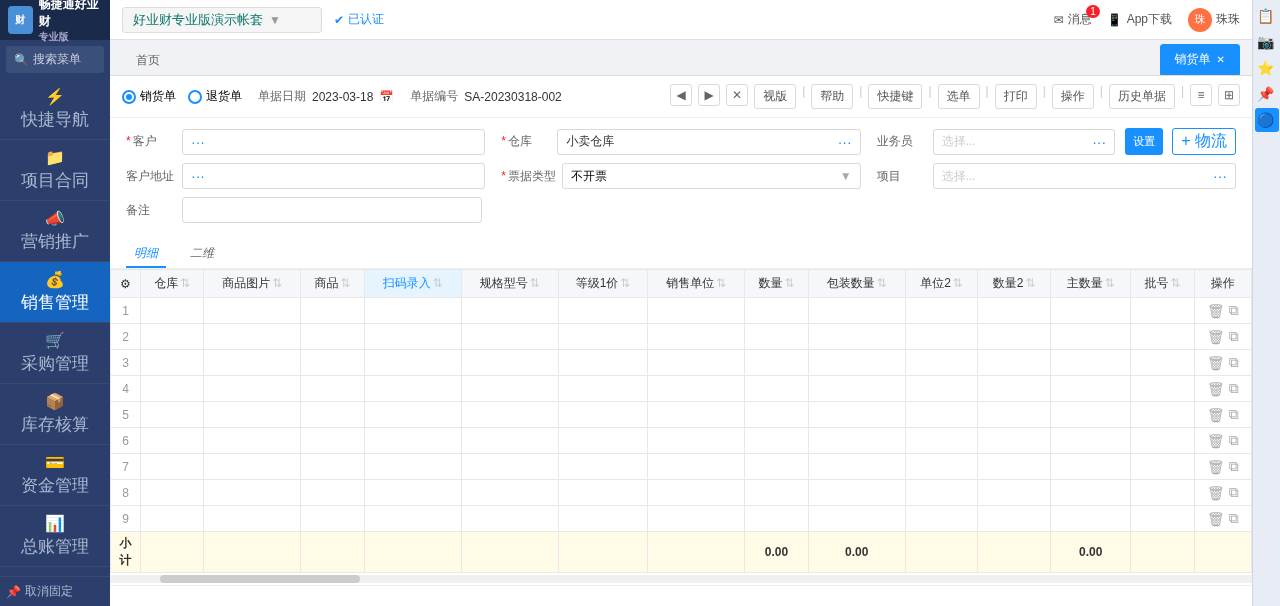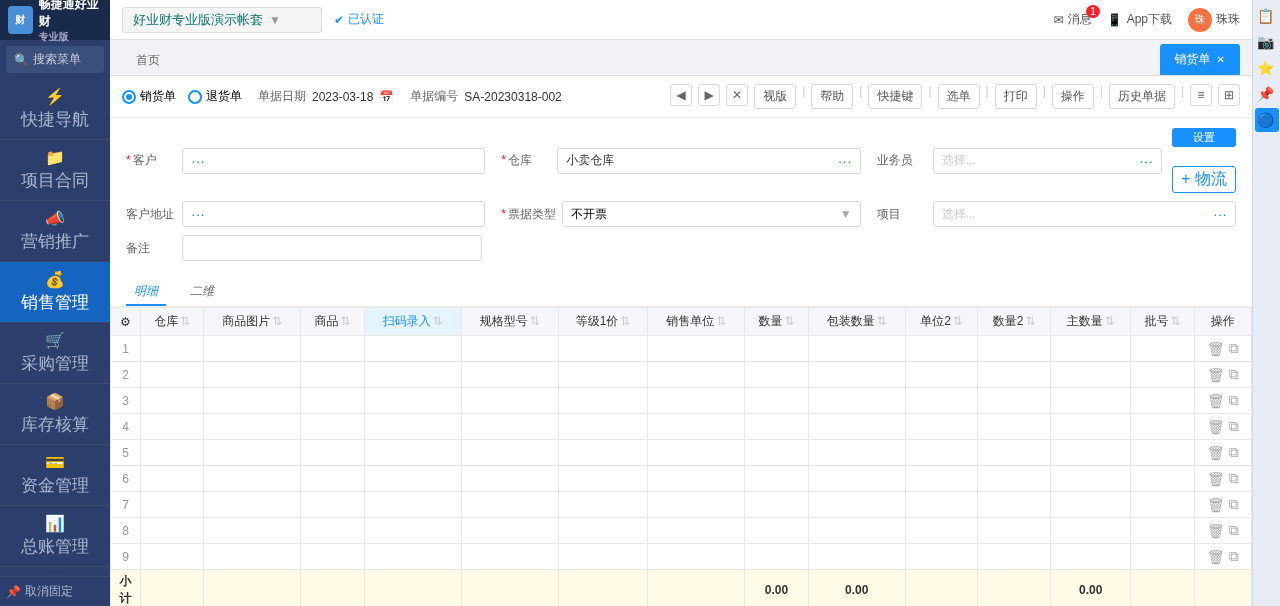--- a/index.html
+++ b/index.html
@@ -270,21 +270,21 @@
             <span style="flex:1"></span>
             <span class="dots">···</span>
           </div>
         </div>
         <div class="field-row">
           <span class="field-label">业务员</span>
           <div class="field-input" style="flex:1;">
             <span style="color:#ccc; flex:1;">选择...</span>
             <span class="dots">···</span>
           </div>
-          <div style="display:flex; flex-direction:column; gap:19px; margin-left:4px;">
+          <div style="display:flex; flex-direction:row; gap:9px; margin-left:4px;">
             <button style="padding:2px 8px; background:#1890ff; color:#fff; border:none; border-radius:3px; cursor:pointer; font-size:11px;">设置</button>
             <button style="padding:2px 8px; background:#fff; color:#1890ff; border:1px solid #1890ff; border-radius:3px; cursor:pointer; font-size:16px;">+ 物流</button>
           </div>
         </div>
 
         <div class="field-row">
           <span class="field-label">客户地址</span>
           <div class="field-input">
             <span class="dots">···</span>
           </div>

